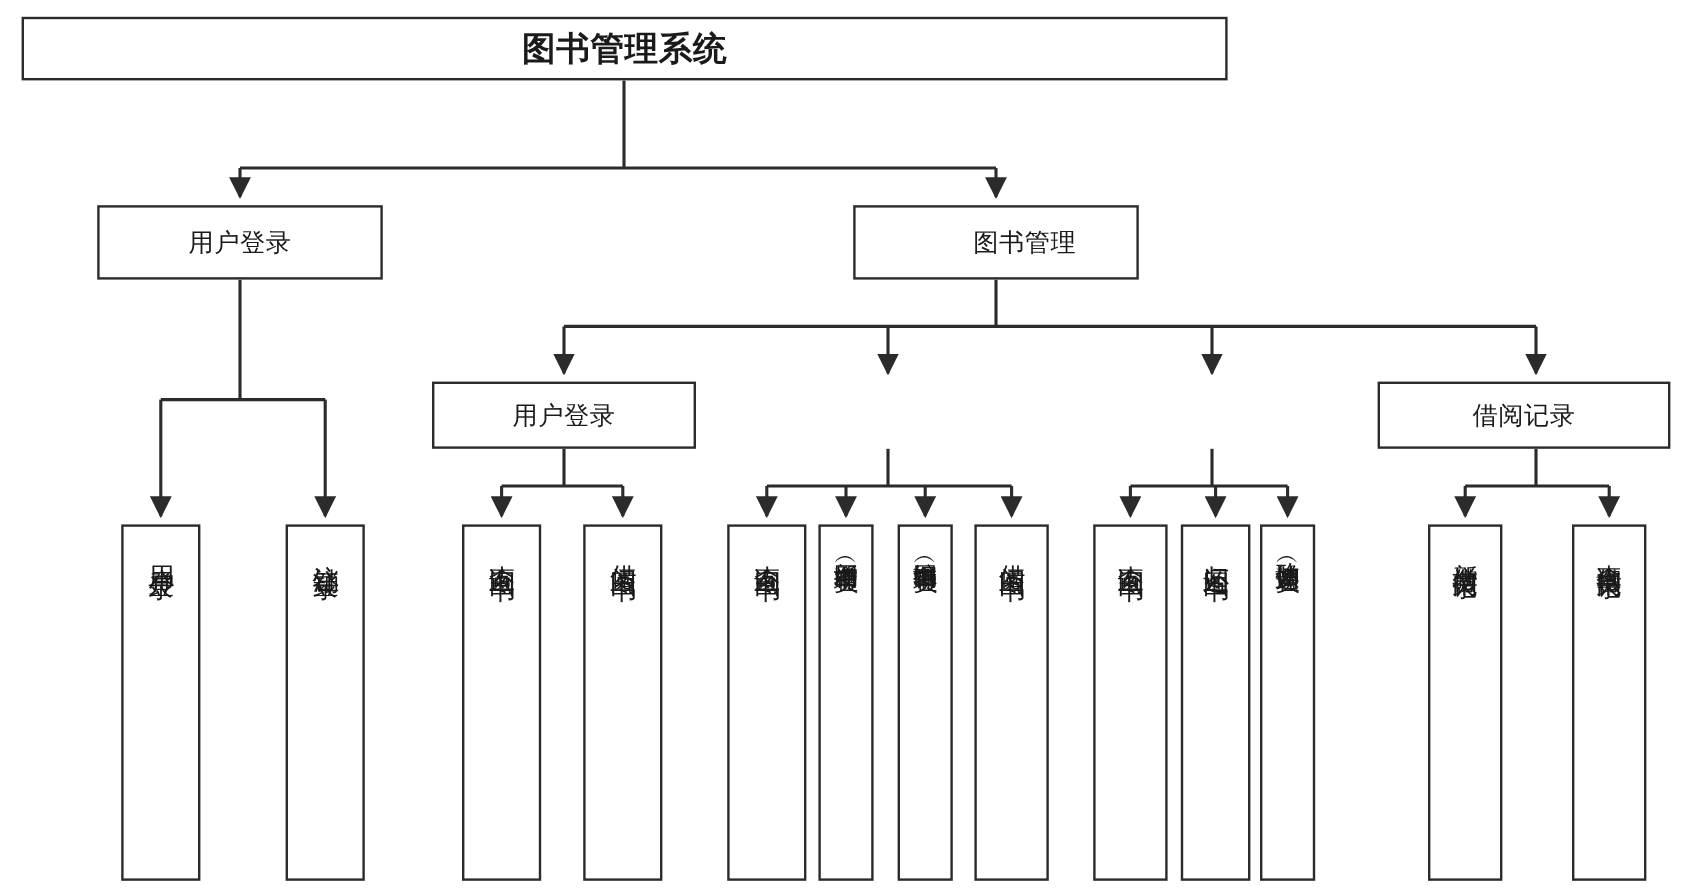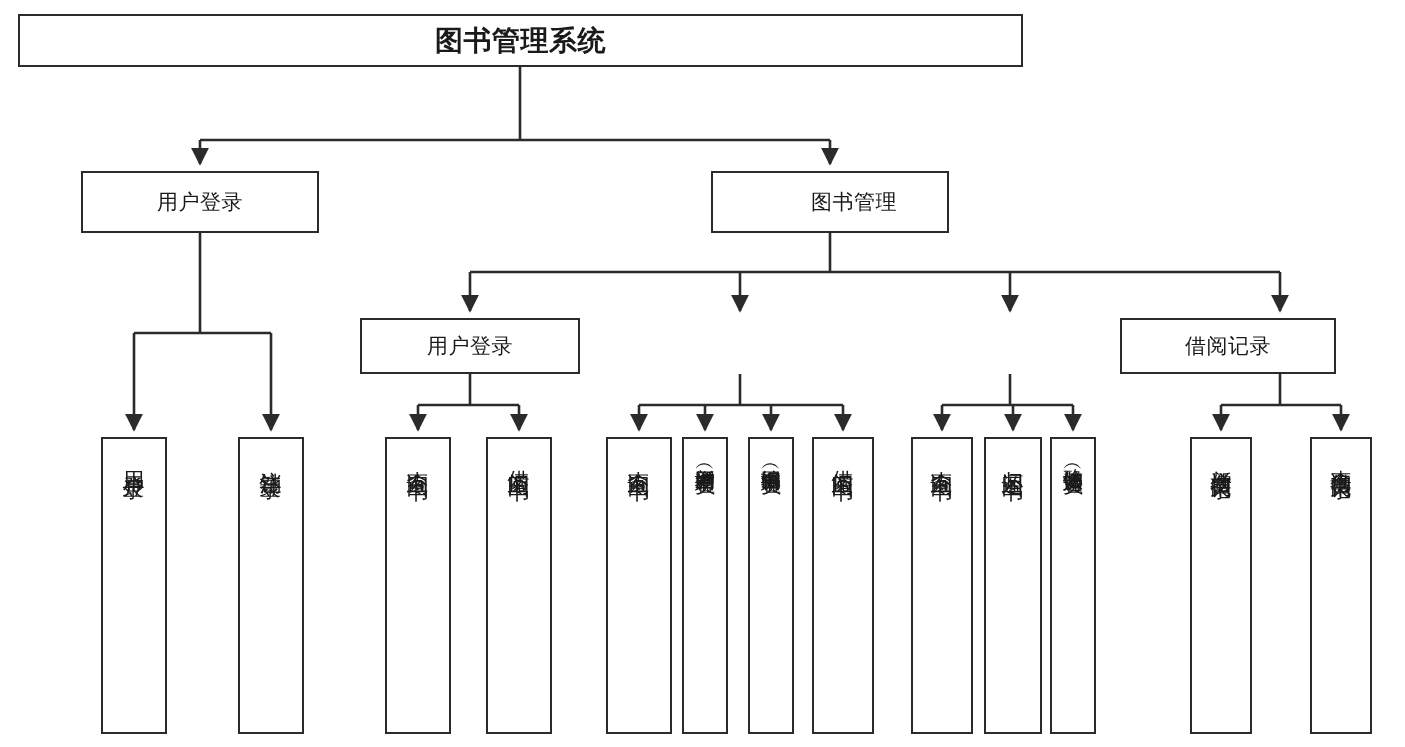--- a/index.html
+++ b/index.html
@@ -137,21 +137,21 @@
   <div class="node horizontal" id="n-l2-0" style="left: 81px; top: 171px; width: 238px; height: 62px;">
     <span class="node-label">用户登录</span>
   </div>
   <div class="node horizontal" id="n-l2-1" style="left: 711px; top: 171px; width: 238px; height: 62px; padding-left: 48px;">
     <span class="node-label">图书管理</span>
   </div>
 
   <div class="node horizontal" id="n-l3-0" style="left: 360px; top: 318px; width: 220px; height: 56px;">
     <span class="node-label">用户登录</span>
   </div>
-  <div class="node horizontal" id="n-l3-3" style="left: 1120px; top: 318px; width: 216px; height: 56px;">
+  <div class="node horizontal" id="n-l3-3" style="left: 1148px; top: 318px; width: 244px; height: 56px;">
     <span class="node-label">借阅记录</span>
   </div>
 
   <div class="node vertical" id="n-lf-0" style="left: 101px; top: 437px; width: 66px; height: 297px;">
     <span class="node-label">用户登录</span>
   </div>
   <div class="node vertical" id="n-lf-1" style="left: 238px; top: 437px; width: 66px; height: 297px;">
     <span class="node-label">注销登录</span>
   </div>
   <div class="node vertical" id="n-lf-2" style="left: 385px; top: 437px; width: 66px; height: 297px;">

